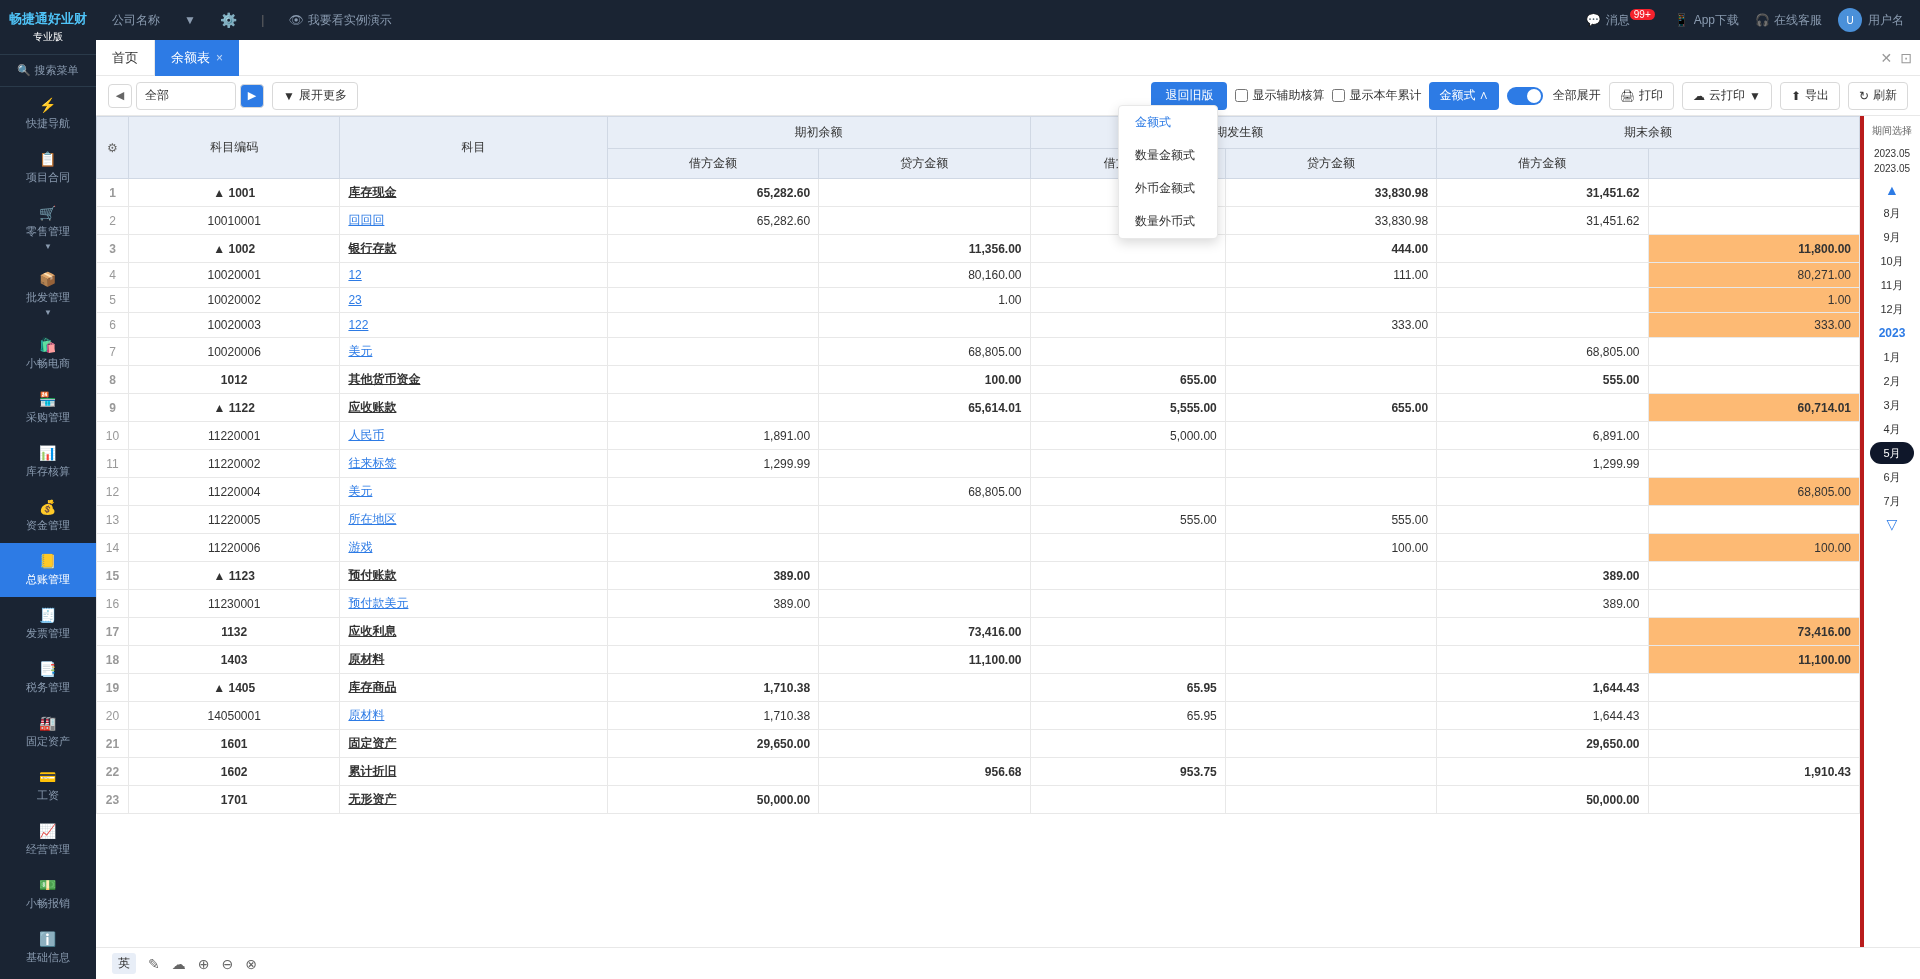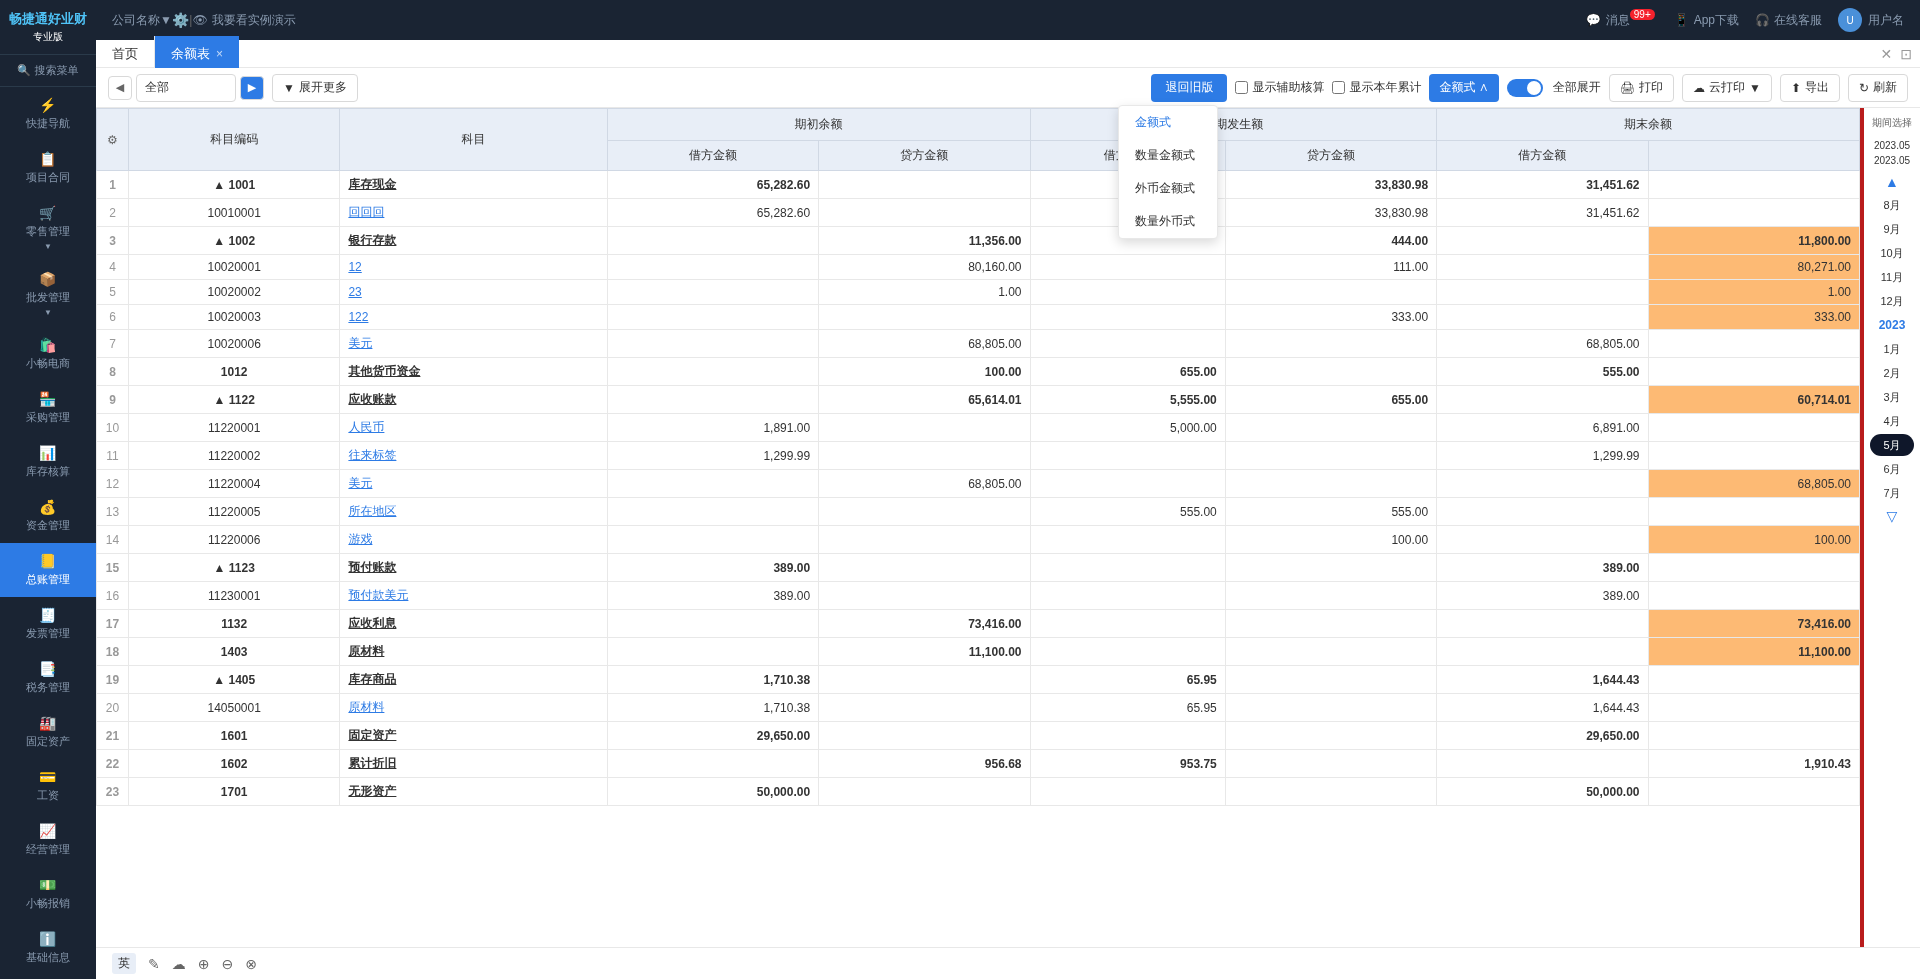--- a/index.html
+++ b/index.html
@@ -63,35 +63,35 @@
     
     .top-header {
       background: #1a2433;
       height: 40px;
       display: flex;
       align-items: center;
       padding: 0 16px;
       justify-content: space-between;
       flex-shrink: 0;
     }
-    .header-left { display: flex; align-items: center; gap: 0; }
+    .header-left { display: flex; align-items: center; gap: 24px; }
     .header-company { color: #8a9bb0; font-size: 12px; }
     .header-dropdown { color: #8a9bb0; font-size: 12px; cursor: pointer; }
     .header-settings { color: #8a9bb0; font-size: 14px; cursor: pointer; }
     .header-demo { display: flex; align-items: center; gap: 4px; color: #8a9bb0; font-size: 12px; cursor: pointer; }
     .header-right { display: flex; align-items: center; gap: 16px; }
     .header-action { display: flex; align-items: center; gap: 4px; color: #8a9bb0; font-size: 12px; cursor: pointer; }
     .badge { background: #f5222d; color: #fff; border-radius: 8px; padding: 0 4px; font-size: 10px; position: relative; top: -6px; left: -4px; }
     .header-user { display: flex; align-items: center; gap: 6px; color: #8a9bb0; font-size: 12px; }
     .avatar { width: 24px; height: 24px; border-radius: 50%; background: #4a90d9; display: flex; align-items: center; justify-content: center; color: #fff; font-size: 10px; }
 
     
     .tab-bar {
       background: #fff;
-      height: 28px;
+      height: 36px;
       display: flex;
       align-items: center;
       padding: 0 0 0 0;
       border-bottom: 1px solid #e8e8e8;
       flex-shrink: 0;
     }
     .tab-home {
       padding: 0 16px;
       height: 36px;
       display: flex;

